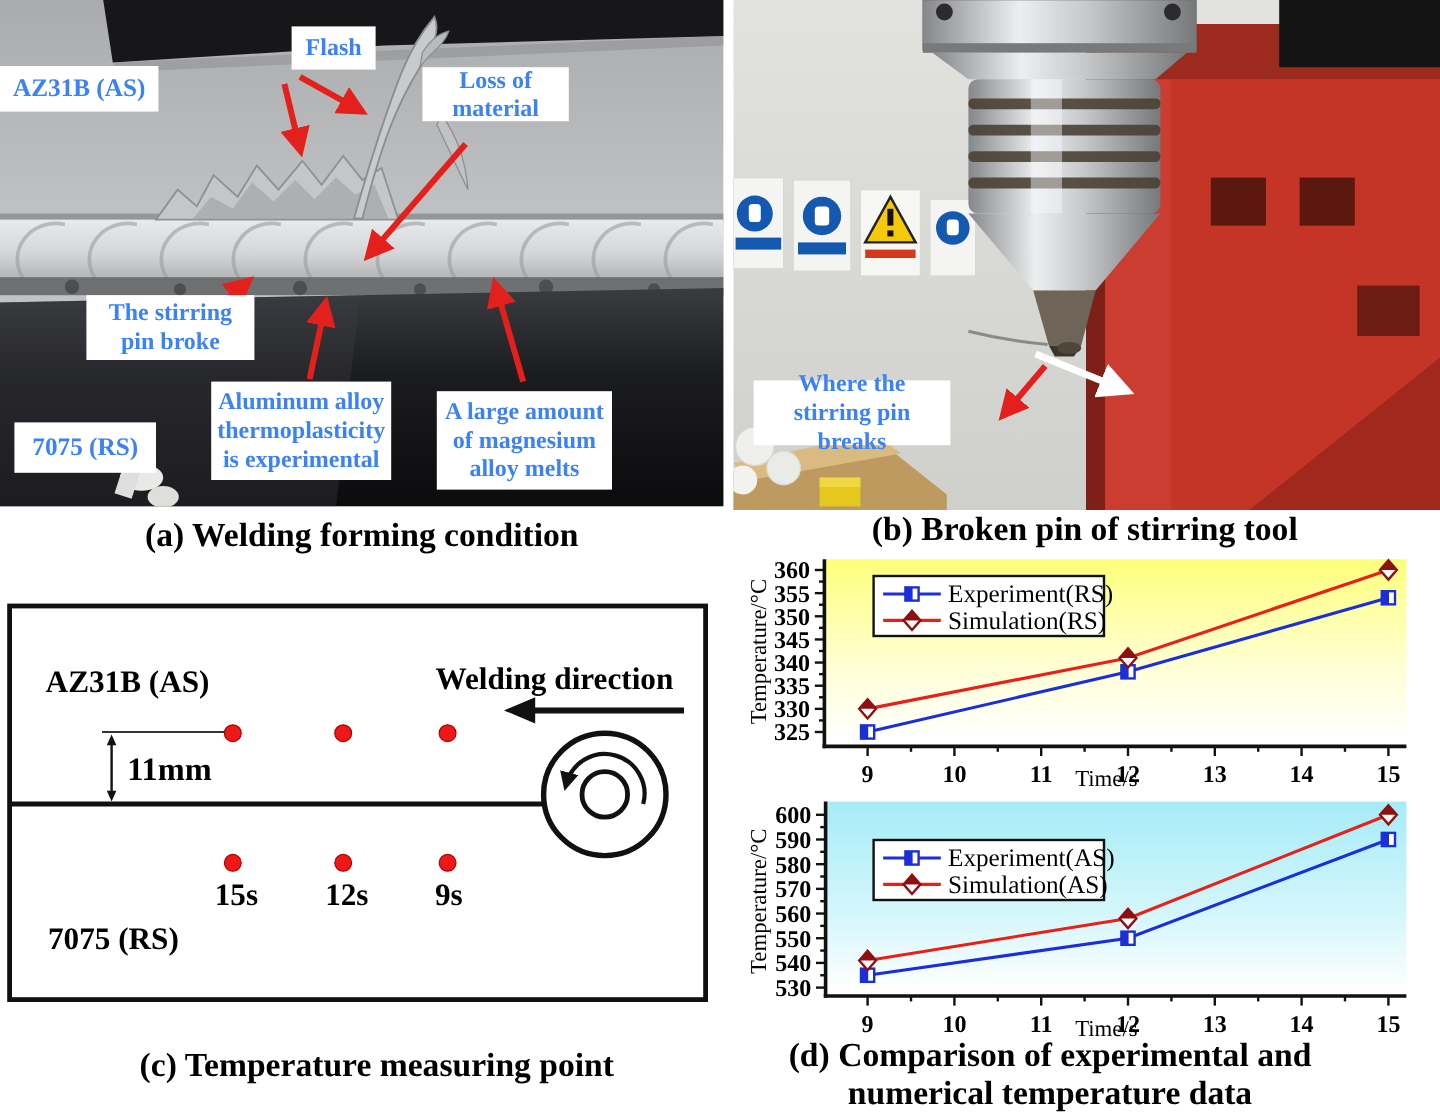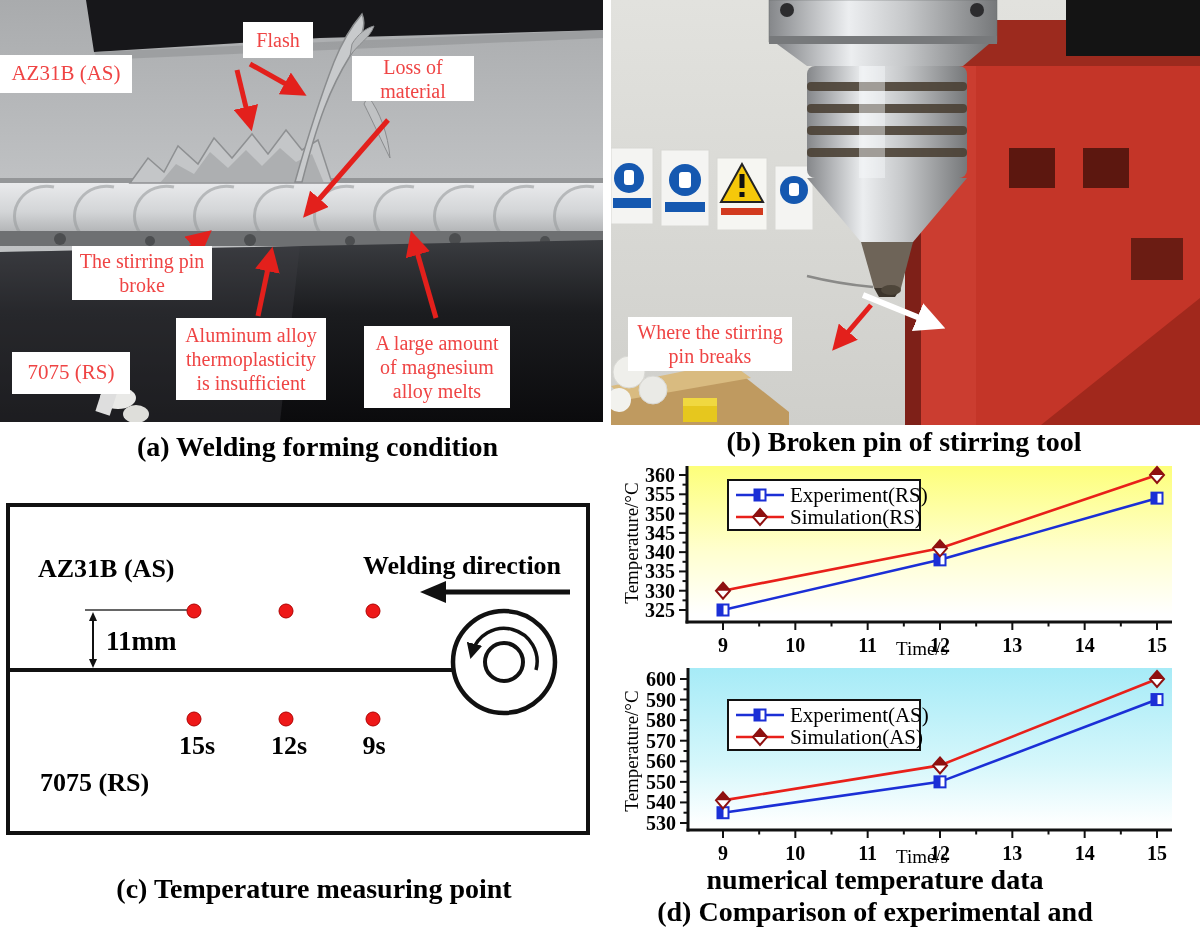--- a/index.html
+++ b/index.html
@@ -1,19 +1,19 @@
 <!DOCTYPE html>
 <html><head>
 <meta charset="utf-8">
 <style>
   html,body{margin:0;padding:0;}
   body{width:1200px;height:932px;position:relative;background:#fff;
        font-family:"Liberation Serif","DejaVu Serif",serif;color:#000;}
   .panel{position:absolute;overflow:hidden;}
-  .plabel{position:absolute;background:#ffffff;color:#ef4444;font-weight:normal;
+  .plabel{position:absolute;background:#ffffff;color:#3b82f6;font-weight:bold;
           font-size:20px;line-height:1.2;text-align:center;
           display:flex;align-items:center;justify-content:center;
           padding:3px 5px;box-sizing:border-box;}
   .pcap{position:absolute;font-weight:bold;font-size:28px;text-align:center;}
   .capline{line-height:32px;}
   svg{display:block;}
   .tick{font-family:"Liberation Serif",serif;font-size:20px;font-weight:bold;fill:#000;}
   .leg{font-family:"Liberation Serif",serif;font-size:21px;fill:#000;}
   .axt{font-family:"Liberation Serif",serif;font-size:19px;fill:#000;}
   .ct{font-family:"Liberation Serif",serif;font-weight:bold;fill:#000;}
@@ -94,24 +94,24 @@
       <line x1="162" y1="272" x2="206" y2="235" marker-end="url(#raA)"></line>
       <line x1="258" y1="316" x2="271" y2="254" marker-end="url(#raA)"></line>
       <line x1="436" y1="318" x2="413" y2="238" marker-end="url(#raA)"></line>
     </g>
   </svg>
   <div class="plabel" style="left:243px;top:22px;width:70px;height:36px;">Flash</div>
   <div class="plabel" style="left:0;top:55px;width:132px;height:38px;font-size:21px;">AZ31B (AS)</div>
   <div class="plabel" style="left:352px;top:56px;width:122px;height:45px;">Loss of material</div>
   <div class="plabel" style="left:24px;top:246px;width:140px;height:54px;margin-left:48px;">The stirring pin broke</div>
   <div class="plabel" style="left:12px;top:352px;width:118px;height:42px;font-size:21px;">7075 (RS)</div>
-  <div class="plabel" style="left:176px;top:318px;width:150px;height:82px;">Aluminum alloy thermoplasticity is insufficient</div>
+  <div class="plabel" style="left:176px;top:318px;width:150px;height:82px;">Aluminum alloy thermoplasticity is experimental</div>
   <div class="plabel" style="left:364px;top:326px;width:146px;height:82px;">A large amount of magnesium alloy melts</div>
 </div>
-<div class="pcap" style="left:16px;top:431px;width:603px;">(a) Welding forming condition</div>
+<div class="pcap" style="left:0;top:431px;width:603px;">(a) Welding forming condition</div>
 
 <div class="panel" style="left:611px;top:0;width:589px;height:425px;">
   <svg width="589" height="425" viewBox="0 0 589 425">
     <defs>
       <linearGradient id="wallB" x1="0" y1="0" x2="0" y2="1">
         <stop offset="0" stop-color="#e2e2de"></stop>
           <stop offset="1" stop-color="#cfcfcb"></stop>
       </linearGradient>
       <linearGradient id="toolB" x1="0" y1="0" x2="1" y2="0">
         <stop offset="0" stop-color="#85878a"></stop>
@@ -390,15 +390,15 @@
     <line x1="136" y1="60" x2="184" y2="60" stroke="#1b2fd6" stroke-width="2.6"></line>
     <rect x="154.5" y="54.5" width="11" height="11" fill="#fff" stroke="#1b2fd6" stroke-width="2"></rect>
     <rect x="154.5" y="54.5" width="6" height="11" fill="#1b2fd6"></rect>
     <text x="190" y="67" class="leg">Experiment(AS)</text>
     <line x1="136" y1="82" x2="184" y2="82" stroke="#e8201a" stroke-width="2.6"></line>
     <path d="M160,74 L167,82 L160,90 L153,82 Z" fill="#fff" stroke="#8f1010" stroke-width="2"></path>
     <path d="M160,74 L167,82 L153,82 Z" fill="#8f1010"></path>
     <text x="190" y="89" class="leg">Simulation(AS)</text>
   </svg>
 <div class="pcap" style="left:550px;top:864px;width:650px;">
+  <div class="capline">(d) Comparison of experimental and</div>
   <div class="capline">numerical temperature data</div>
-  <div class="capline">(d) Comparison of experimental and</div>
 </div>
 
 </body></html>

